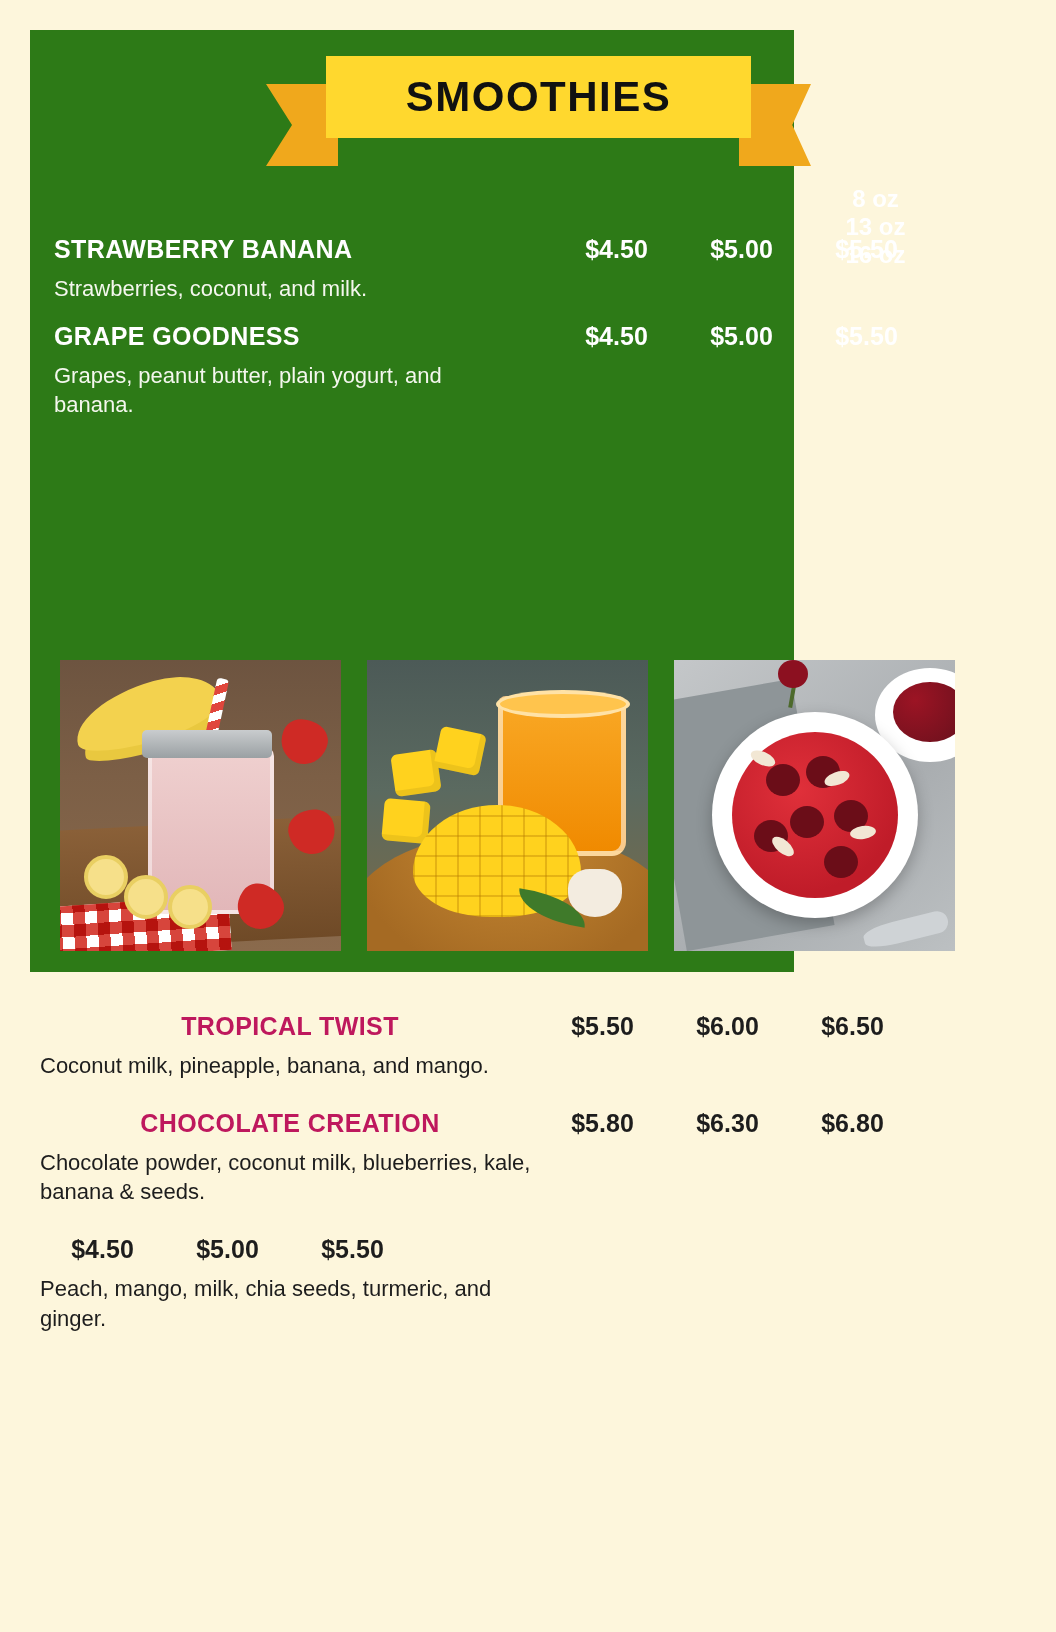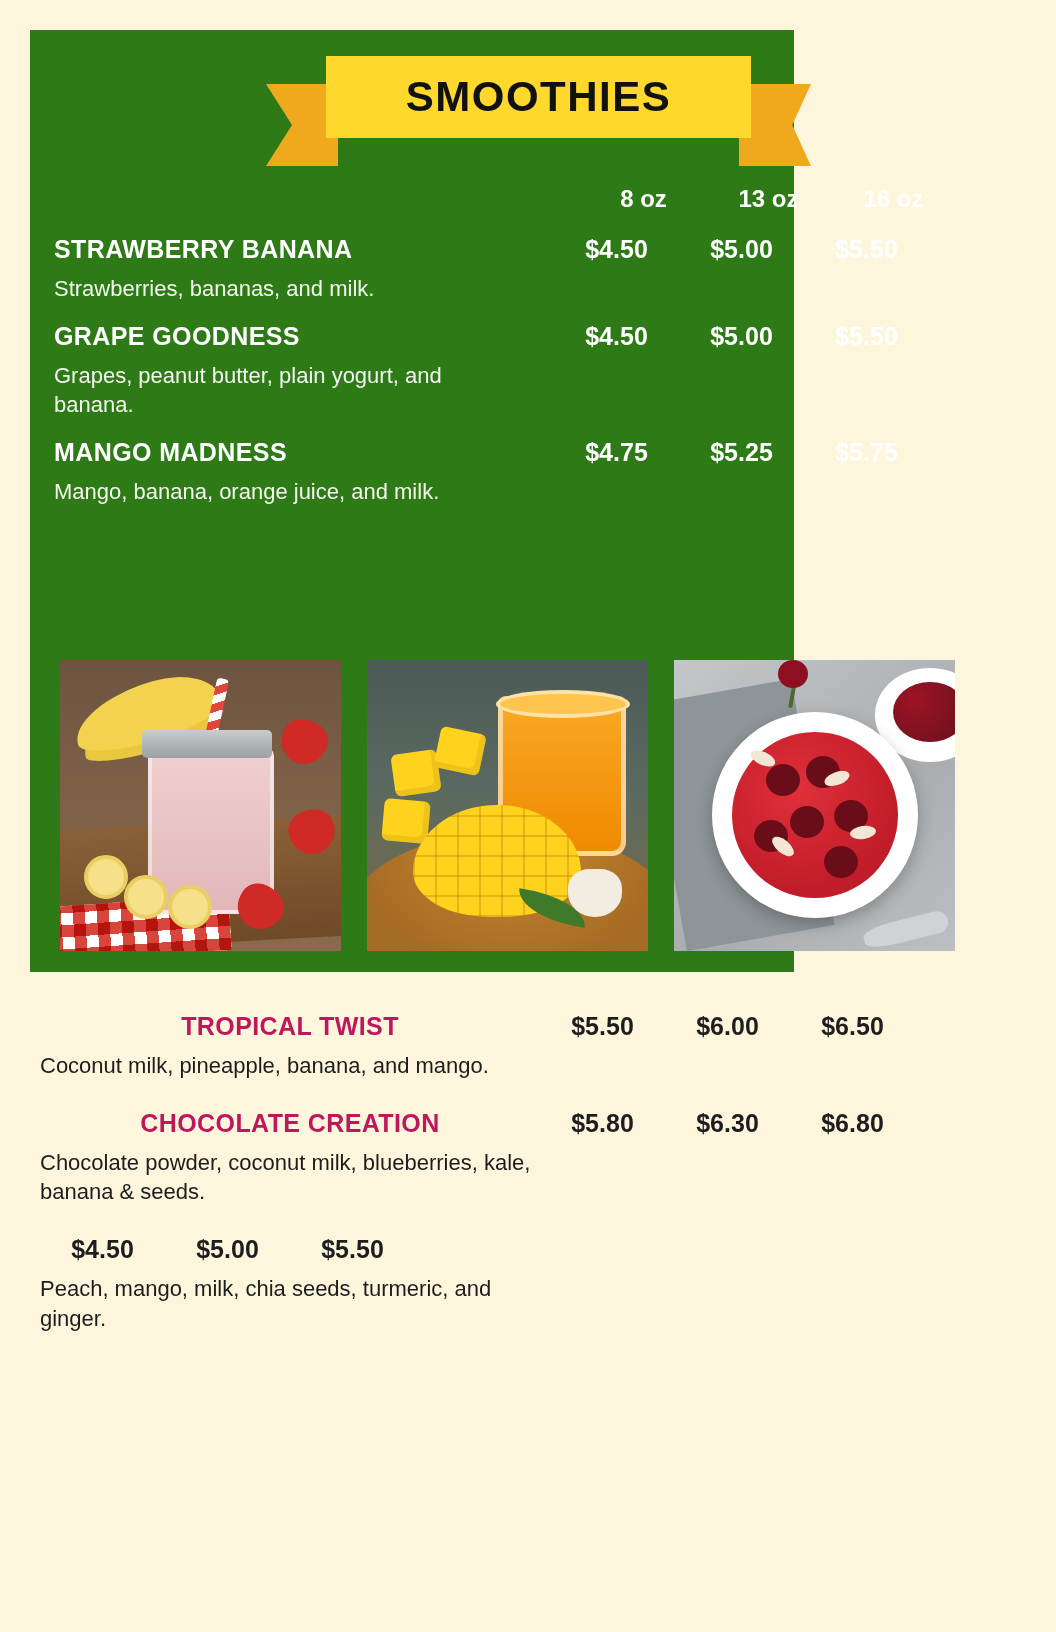--- a/index.html
+++ b/index.html
@@ -69,25 +69,26 @@
   .ribbon .band .title {
     font-size: 42px;
     font-weight: bold;
     letter-spacing: 1.5px;
     color: #111;
   }
 
   
   .size-header {
     position: absolute;
-    left: 51px;
+    left: 32px;
     top: 155px;
     width: 876px;
     display: flex;
-    align-items: flex-start;
+    align-items: flex-end;
+    flex-direction: column;
   }
   .size-header .spacer {
     width: 500px;
   }
   .size-col {
     width: 125px;
     text-align: center;
     color: #ffffff;
     font-size: 24px;
     font-weight: bold;
@@ -353,42 +354,33 @@
 
     <div class="items-green green-section">
 
       <div class="item">
         <div class="item-row">
           <div class="item-name">STRAWBERRY BANANA</div>
           <div class="price">$4.50</div>
           <div class="price">$5.00</div>
           <div class="price">$5.50</div>
         </div>
-        <div class="item-desc">Strawberries, bananas, and milk.</div>
+        <div class="item-desc">Strawberries, coconut, and milk.</div>
       </div>
 
       <div class="item">
         <div class="item-row">
           <div class="item-name">GRAPE GOODNESS</div>
           <div class="price">$4.50</div>
           <div class="price">$5.00</div>
           <div class="price">$5.50</div>
         </div>
         <div class="item-desc">Grapes, peanut butter, plain yogurt, and banana.</div>
       </div>
 
-      <div class="item">
-        <div class="item-row">
-          <div class="item-name">MANGO MADNESS</div>
-          <div class="price">$4.75</div>
-          <div class="price">$5.25</div>
-          <div class="price">$5.75</div>
-        </div>
-        <div class="item-desc">Mango, banana, orange juice, and milk.</div>
-      </div>
 
     </div>
 
     <div class="photos">
 
       <div class="photo photo-1">
         <div class="wood"></div>
         <div class="board"></div>
         <div class="cloth"></div>
         <div class="banana"></div>

